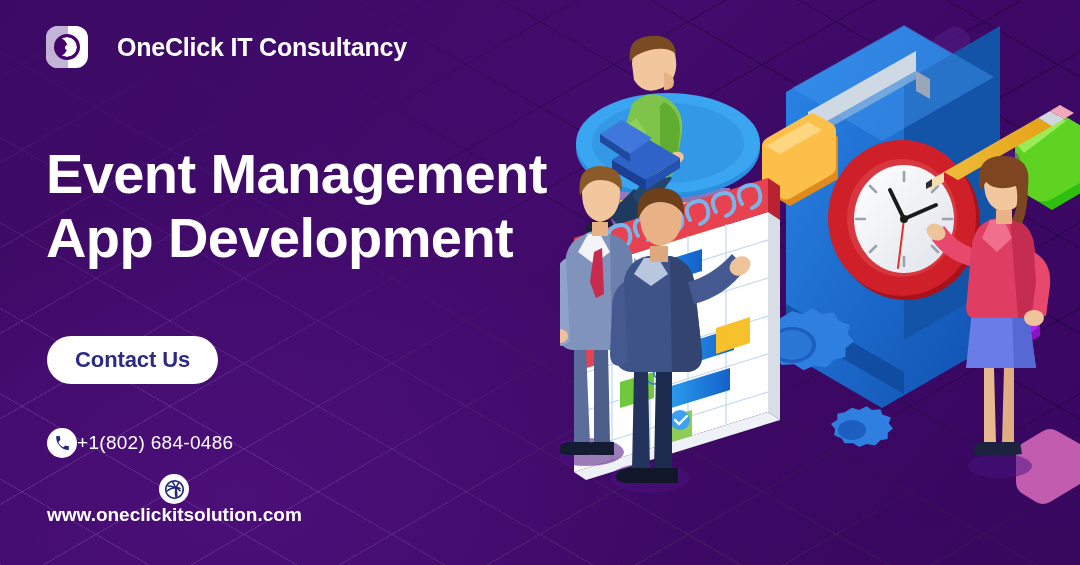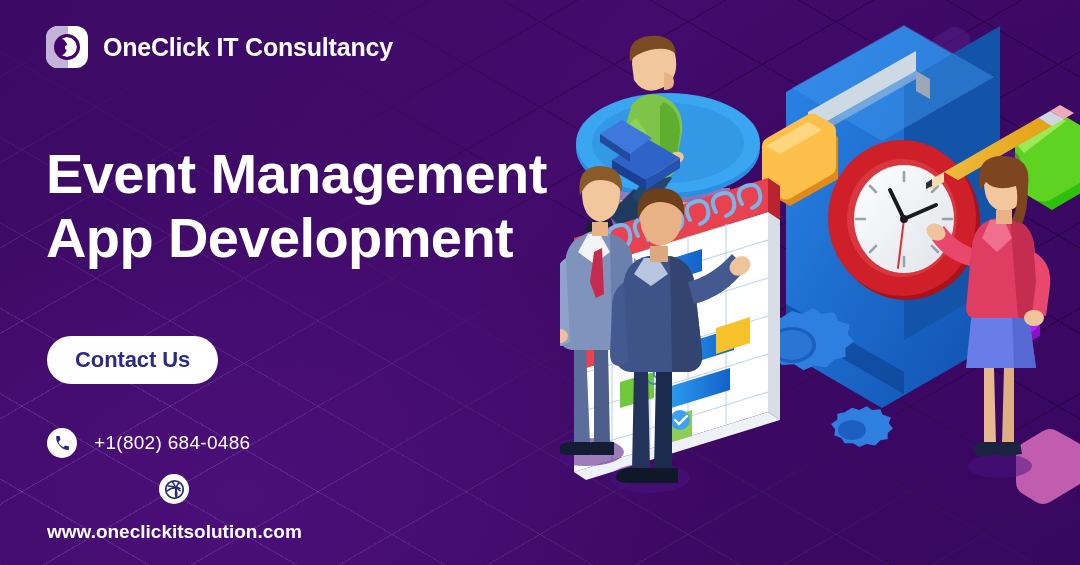--- a/index.html
+++ b/index.html
@@ -33,21 +33,21 @@
     background-image:
       repeating-linear-gradient(30deg, rgba(150,110,200,.30) 0 1px, rgba(0,0,0,0) 1px 74px),
       repeating-linear-gradient(-30deg, rgba(150,110,200,.30) 0 1px, rgba(0,0,0,0) 1px 74px);
     -webkit-mask-image:linear-gradient(200deg, rgba(0,0,0,0) 40%, rgba(0,0,0,.9) 78%);
             mask-image:linear-gradient(200deg, rgba(0,0,0,0) 40%, rgba(0,0,0,.9) 78%);
   }
 
   
   .brand {
     position:absolute; left:46px; top:26px;
-    display:flex; align-items:center; gap:15px;
+    display:flex; align-items:center; gap:29px;
   }
   .brand-mark {
     width:42px; height:42px; border-radius:12px;
     background:#ffffff; position:relative; overflow:hidden;
     flex:0 0 auto;
   }
   .brand-mark .shade {
     position:absolute; left:-4px; top:-2px; width:26px; height:48px;
     background:#c3b3d6;
   }
@@ -89,21 +89,21 @@
     padding:0 28px; height:48px;
     font-family:"Liberation Sans", sans-serif;
     font-size:22px; font-weight:bold; letter-spacing:-.1px;
     cursor:pointer;
     display:flex; align-items:center; justify-content:center;
   }
 
   
   .contacts { position:absolute; left:47px; top:428px; }
   .contact-row {
-    display:flex; align-items:center; gap:17px;
+    display:flex; align-items:center; 
     margin-bottom:16px;
   }
   .contact-row:last-child { margin-bottom:0;flex-direction:column; }
   .c-ico {
     width:30px; height:30px; border-radius:50%;
     background:#ffffff; flex:0 0 auto;
     display:flex; align-items:center; justify-content:center;
   }
   .c-txt { color:#ffffff; font-size:19px; letter-spacing:.3px; white-space:nowrap; }
   .c-txt.web { font-weight:bold; letter-spacing:0; }

